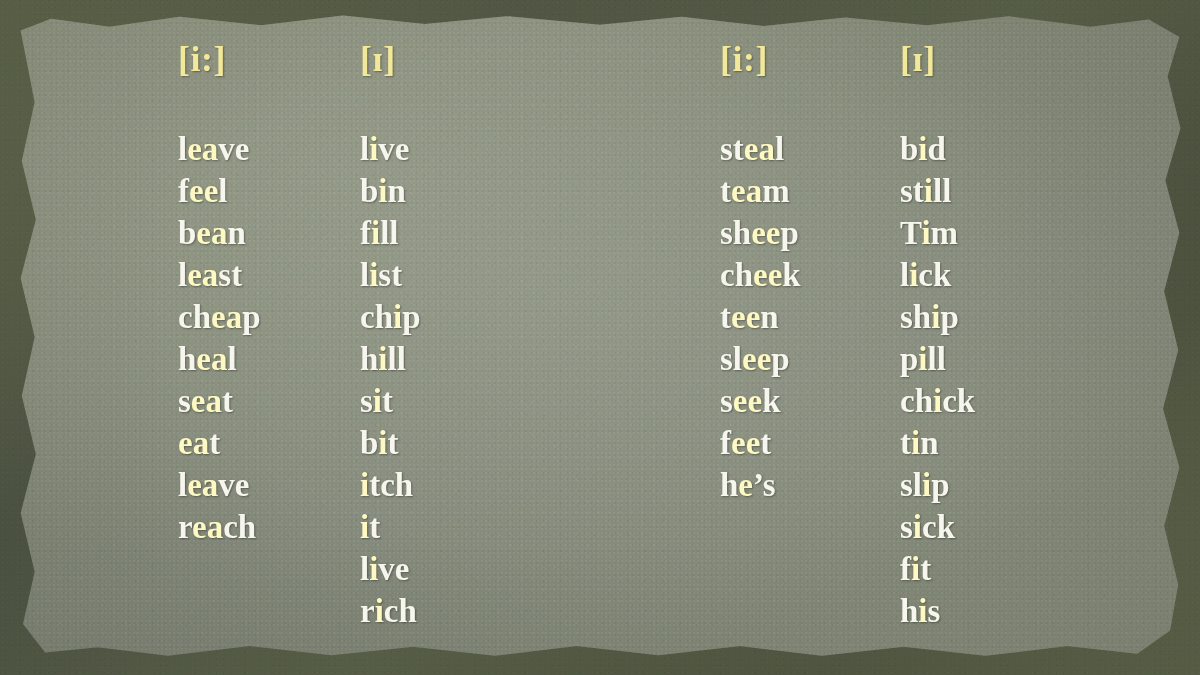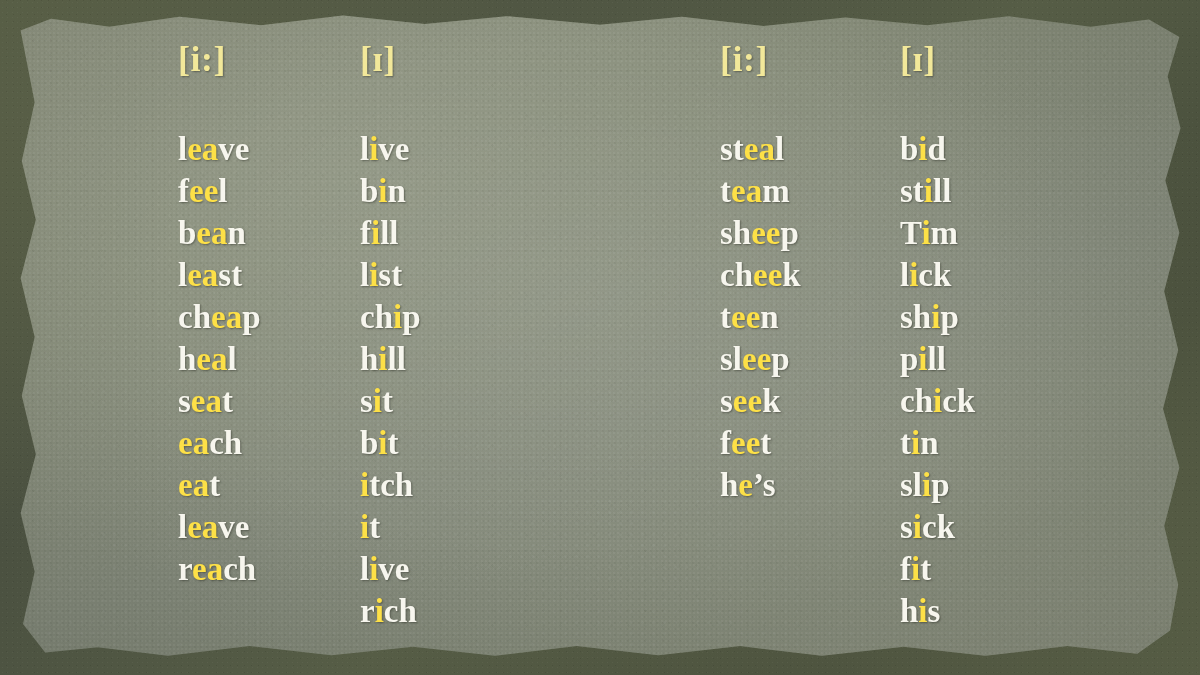--- a/index.html
+++ b/index.html
@@ -119,21 +119,21 @@
   .word {
     font-size: 33px;
     font-weight: bold;
     line-height: 42px;
     height: 42px;
     color: #f7f6ee;
     white-space: nowrap;
     text-shadow: 1px 1px 2px rgba(35,38,28,.45);
   }
   .word .hl {
-    color: #fde047;
+    color: #fef9c3;
   }
 
   
   #col-1 .col-head, #col-1 .word-list { left: 178px; }
   #col-2 .col-head, #col-2 .word-list { left: 360px; }
   #col-3 .col-head, #col-3 .word-list { left: 720px; }
   #col-4 .col-head, #col-4 .word-list { left: 900px; }
 
   .col-head { top: 38px; }
   .word-list { top: 128px; }
@@ -154,21 +154,20 @@
     <div class="col" id="col-1">
         <div class="col-head">[i:]</div>
         <ul class="word-list">
           <li class="word"><span>l</span><span class="hl">ea</span><span>ve</span></li>
           <li class="word"><span>f</span><span class="hl">ee</span><span>l</span></li>
           <li class="word"><span>b</span><span class="hl">ea</span><span>n</span></li>
           <li class="word"><span>l</span><span class="hl">ea</span><span>st</span></li>
           <li class="word"><span>ch</span><span class="hl">ea</span><span>p</span></li>
           <li class="word"><span>h</span><span class="hl">ea</span><span>l</span></li>
           <li class="word"><span>s</span><span class="hl">ea</span><span>t</span></li>
-          <li class="word"><span class="hl">ea</span><span>ch</span></li>
           <li class="word"><span class="hl">ea</span><span>t</span></li>
           <li class="word"><span>l</span><span class="hl">ea</span><span>ve</span></li>
           <li class="word"><span>r</span><span class="hl">ea</span><span>ch</span></li>
         </ul>
       </div>
     <div class="col" id="col-2">
         <div class="col-head">[ɪ]</div>
         <ul class="word-list">
           <li class="word"><span>l</span><span class="hl">i</span><span>ve</span></li>
           <li class="word"><span>b</span><span class="hl">i</span><span>n</span></li>

